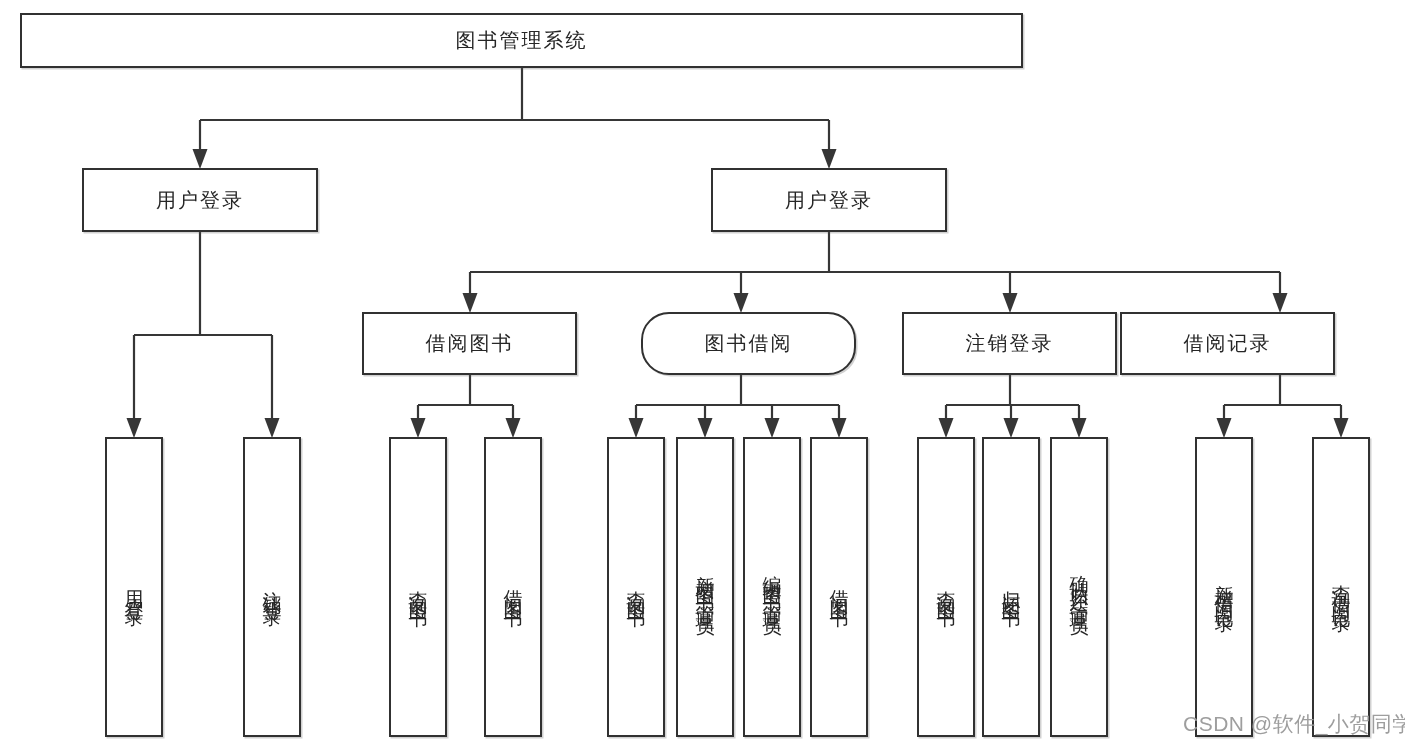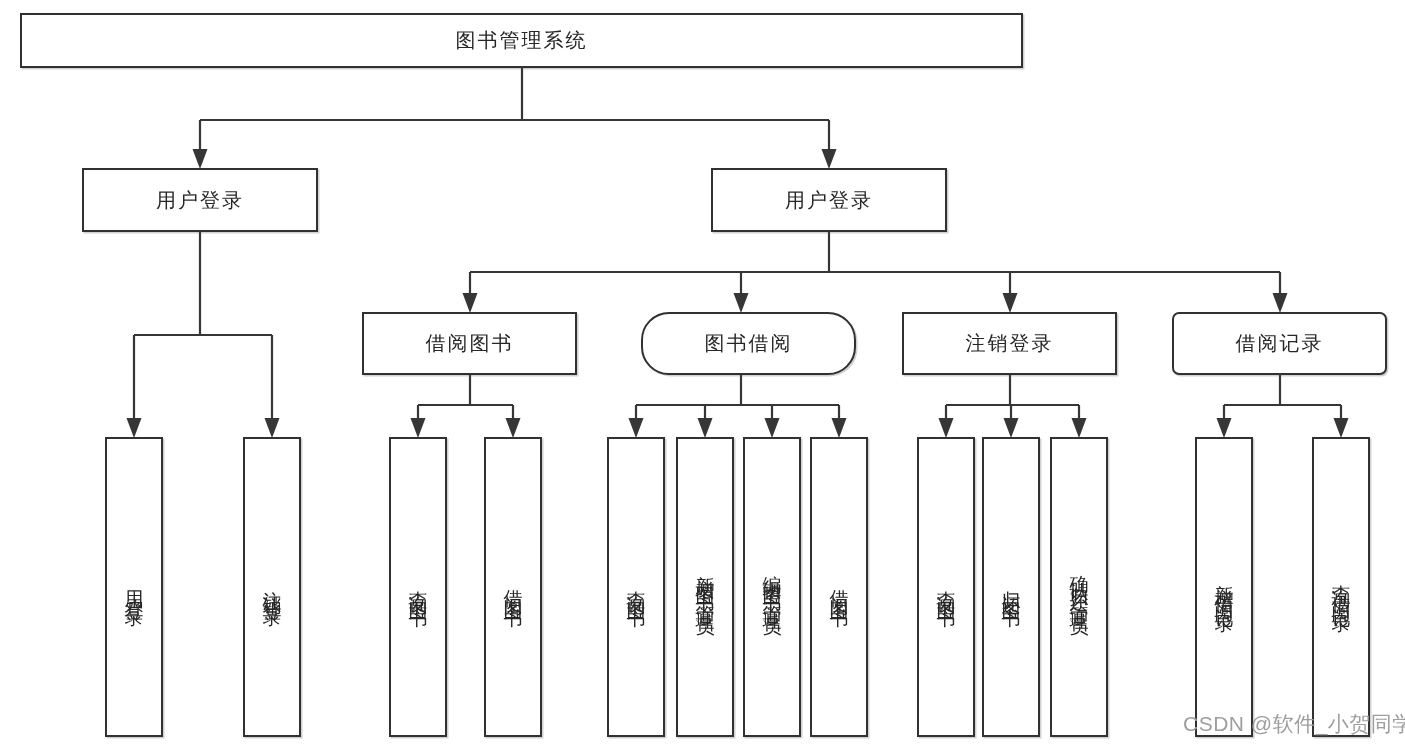--- a/index.html
+++ b/index.html
@@ -73,21 +73,21 @@
   </svg>
 
   <div class="box root h">图书管理系统</div>
 
   <div class="box l2 h" style="left:82px;">用户登录</div>
   <div class="box l2 h" style="left:711px;">用户登录</div>
 
   <div class="box l3 h" style="left:362px;">借阅图书</div>
   <div class="box l3 h" style="left:641px;border-radius:28px;">图书借阅</div>
   <div class="box l3 h" style="left:902px;">注销登录</div>
-  <div class="box l3 h" style="left:1172px;border-radius:7px;">借阅记录</div>
+  <div class="box l3 h" style="left:1120px;">借阅记录</div>
 
   <div class="box leaf" style="left:105px;">
     <span>用户登录</span>
   </div>
   <div class="box leaf" style="left:243px;">
     <span>注销登录</span>
   </div>
 
   <div class="box leaf" style="left:389px;">
     <span>查询图书</span>

